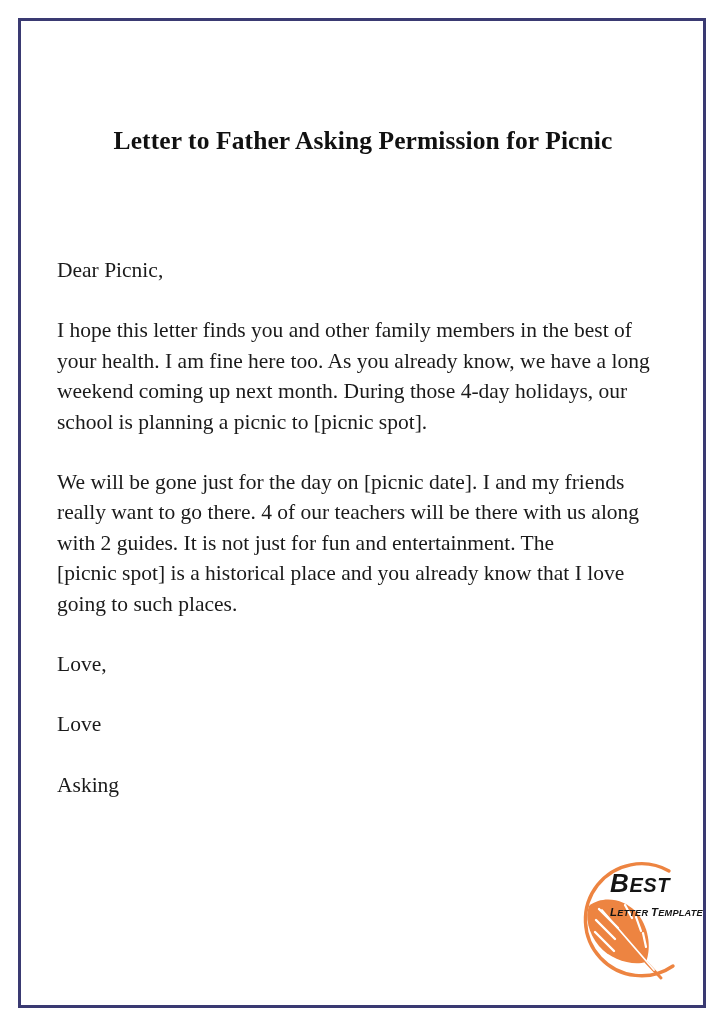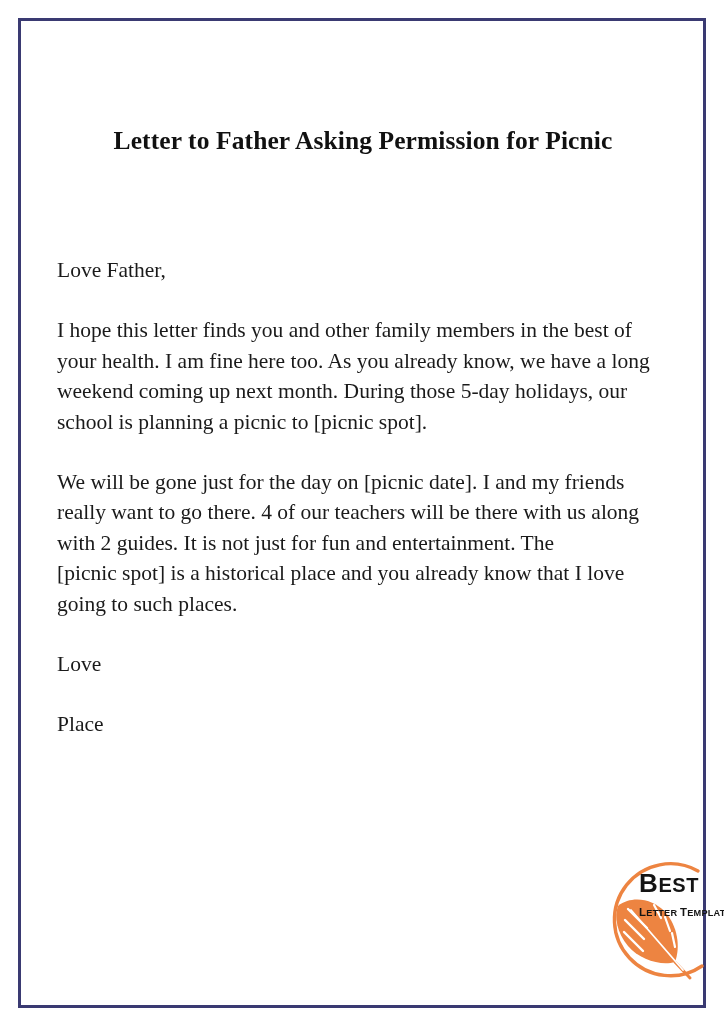--- a/index.html
+++ b/index.html
@@ -76,24 +76,25 @@
 
   .salutation { margin-bottom: 30px; }
 
   .signoff-block { margin-top: 0; }
   .signoff-line { margin: 0 0 30px 0; }
   .signoff-line:last-child { margin-bottom: 0; }
 
   
   .logo {
     position: absolute;
-    left: 595px;
+    left: 566px;
     top: 854px;
     width: 130px;
     height: 130px;
+    font-style: italic;
   }
   .logo svg { display: block; width: 130px; height: 130px; }
 
   .logo-wordmark {
     position: absolute;
     left: 44px;
     top: 16px;
     width: 86px;
     text-align: left;
     line-height: 1;
@@ -126,32 +127,33 @@
 <div class="page">
 
   <div class="page-frame"></div>
 
   <div class="content">
 
     <h1 class="letter-title">Letter to Father Asking Permission for Picnic</h1>
 
     <div class="letter-body">
 
-      <p class="para salutation">Love Father,</p>
+      <p class="para salutation">Dear Picnic,</p>
 
-      <p class="para">I hope this letter finds you and other family members in the best of your health. I am fine here too. As you already know, we have a long weekend coming up next month. During those 5-day holidays, our school is planning a picnic to [picnic spot].</p>
+      <p class="para">I hope this letter finds you and other family members in the best of your health. I am fine here too. As you already know, we have a long weekend coming up next month. During those 4-day holidays, our school is planning a picnic to [picnic spot].</p>
 
       <p class="para">We will be gone just for the day on [picnic date]. I and my friends really want to go there. 4 of our teachers will be there with us along with 2 guides. It is not just for fun and entertainment. The
 [picnic spot] is a historical place and you already know that I love going to such places.</p>
 
 
 
       <div class="signoff-block">
+        <p class="signoff-line">Love,</p>
         <p class="signoff-line">Love</p>
-        <p class="signoff-line">Place</p>
+        <p class="signoff-line">Asking</p>
       </div>
 
     </div>
   </div>
 
   <div class="logo">
     <svg viewBox="0 0 130 130" xmlns="http://www.w3.org/2000/svg">
 
       <path d="M 103 17
                A 56 56 0 1 0 107 112" fill="none" stroke="#ED8441" stroke-width="3.4" stroke-linecap="round"></path>

